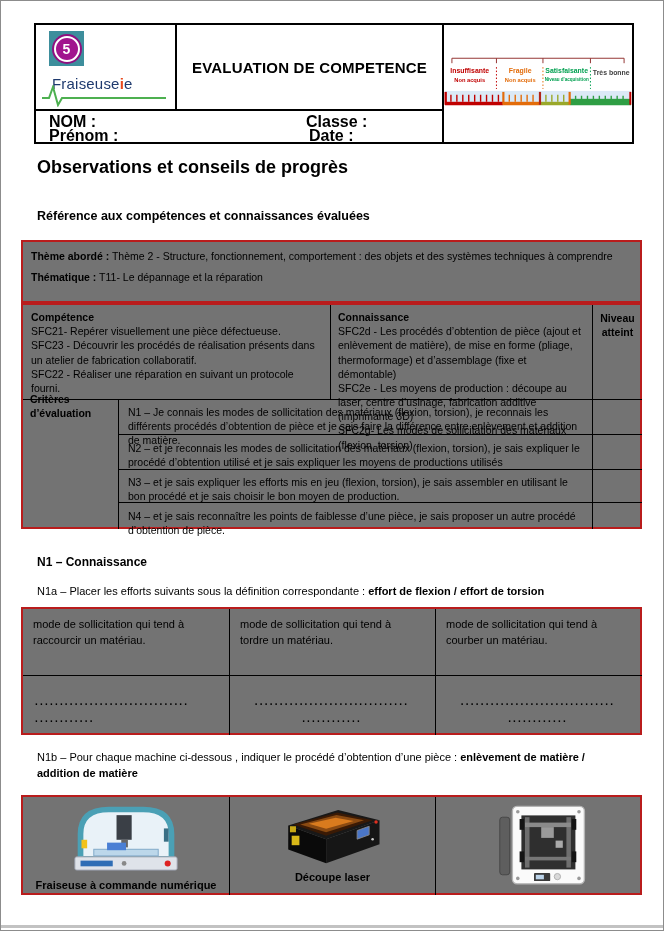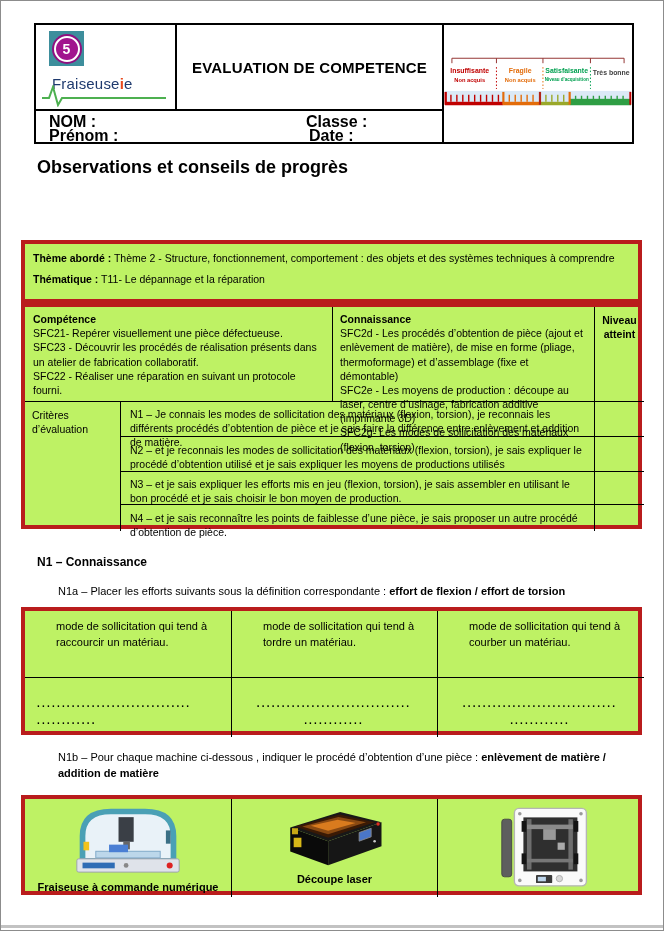--- a/index.html
+++ b/index.html
@@ -22,23 +22,23 @@
   .ecg{position:absolute;left:4px;top:60px;}
   .fields-cell{position:absolute;left:0;top:86px;width:406px;height:49px;font-size:16px;font-weight:bold;}
   
   .sl{font-size:7px;font-weight:bold;text-anchor:middle;font-family:"Liberation Sans",sans-serif;}
   .sl2{font-size:5.8px;font-weight:bold;text-anchor:middle;font-family:"Liberation Sans",sans-serif;}
   .sl3{font-size:4.6px;font-weight:bold;text-anchor:middle;font-family:"Liberation Sans",sans-serif;}
   .c-red{fill:#c00000}.c-or{fill:#e36c0a}.c-gr{fill:#00a050}.c-dk{fill:#3f3f3f}
   
   .h1{position:absolute;font-weight:bold;font-size:18px;}
   
-  .tbl{position:absolute;border:4px solid #b91c1c;box-sizing:border-box;background:#bef264;}
+  .tbl{position:absolute;border:2px solid #b91c1c;box-sizing:border-box;background:#737373;}
   .small{font-size:10.5px;line-height:1.35;}
-  .med{font-size:11px;line-height:1.45;margin-left:21px;}
+  .med{font-size:11px;line-height:1.45;}
   .prelines{white-space:pre-line;}
   .dots{font-weight:bold;font-size:10px;letter-spacing:2.2px;line-height:17px;}
   .caption{position:absolute;left:0;width:100%;text-align:center;font-weight:bold;font-size:11px;}
   .bottom-bar{position:absolute;left:0;top:924px;width:662px;height:3px;background:#c2c2c2;}
 </style>
 </head>
 <body>
 
 <div class="page">
 
@@ -97,20 +97,21 @@
 
     <div class="fields-cell">
       <div class="abs" style="left:13px;top:2px;">NOM :</div>
       <div class="abs" style="left:13px;top:16px;">Prénom :</div>
       <div class="abs" style="left:270px;top:2px;">Classe :</div>
       <div class="abs" style="left:273px;top:16px;">Date :</div>
     </div>
   </div>
 
   <div class="h1" style="left:36px;top:156px;">Observations et conseils de progrès</div>
+  <div class="h1" style="left:36px;top:208px;font-size:12.5px;">Référence aux compétences et connaissances évaluées</div>
 
   <div class="tbl small" style="left:20px;top:239px;width:621px;height:63px;padding:4px 8px;">
     <div style="line-height:20.5px;"><b>Thème abordé :</b><span> Thème 2 - Structure, fonctionnement, comportement : des objets et des systèmes techniques à comprendre</span></div>
     <div style="line-height:20.5px;"><b>Thématique :</b><span> T11- Le dépannage et la réparation</span></div>
   </div>
 
   <div class="tbl small" style="left:20px;top:302px;width:621px;height:226px;">
     <div class="bl" style="left:307px;top:0;width:1px;height:94px;"></div>
     <div class="bl" style="left:569px;top:0;width:1px;height:224px;"></div>
     <div class="bl" style="left:0;top:94px;width:619px;height:1px;"></div>
@@ -126,21 +127,21 @@
 SFC22 - Réaliser une réparation en suivant un protocole fourni.</div>
     </div>
     <div class="abs" style="left:315px;top:5px;width:247px;">
       <b>Connaissance</b>
       <div class="prelines">SFC2d - Les procédés d’obtention de pièce (ajout et enlèvement de matière), de mise en forme (pliage, thermoformage) et d’assemblage (fixe et démontable)
 SFC2e - Les moyens de production : découpe au laser, centre d’usinage, fabrication additive (imprimante 3D)
 SFC2g- Les modes de sollicitation des matériaux (flexion, torsion)</div>
     </div>
     <div class="abs" style="left:570px;top:6px;width:49px;text-align:center;font-weight:bold;">Niveau atteint</div>
 
-    <div class="abs" style="left:7px;top:101px;width:86px;font-weight:normal;">Critères d’évaluation</div>
+    <div class="abs" style="left:7px;top:87px;width:86px;font-weight:bold;">Critères d’évaluation</div>
     <div class="abs" style="left:105px;top:100px;width:452px;">N1 – Je connais les modes de sollicitation des matériaux (flexion, torsion), je reconnais les différents procédés d’obtention de pièce et je sais faire la différence entre enlèvement et addition de matière.</div>
     <div class="abs" style="left:105px;top:136px;width:452px;">N2 – et je reconnais les modes de sollicitation des matériaux (flexion, torsion), je sais expliquer le procédé d’obtention utilisé et je sais expliquer les moyens de productions utilisés</div>
     <div class="abs" style="left:105px;top:170px;width:452px;">N3 – et je sais expliquer les efforts mis en jeu (flexion, torsion), je sais assembler en utilisant le bon procédé et je sais choisir le bon moyen de production.</div>
     <div class="abs" style="left:105px;top:204px;width:452px;">N4 – et je sais reconnaître les points de faiblesse d’une pièce, je sais proposer un autre procédé d’obtention de pièce.</div>
   </div>
 
   <div class="h1" style="left:36px;top:554px;font-size:12px;">N1 – Connaissance</div>
   <div class="abs med" style="left:36px;top:583px;width:590px;">
     <span>N1a – Placer les efforts suivants sous la définition correspondante : </span><b>effort de flexion / effort de torsion</b>
   </div>

